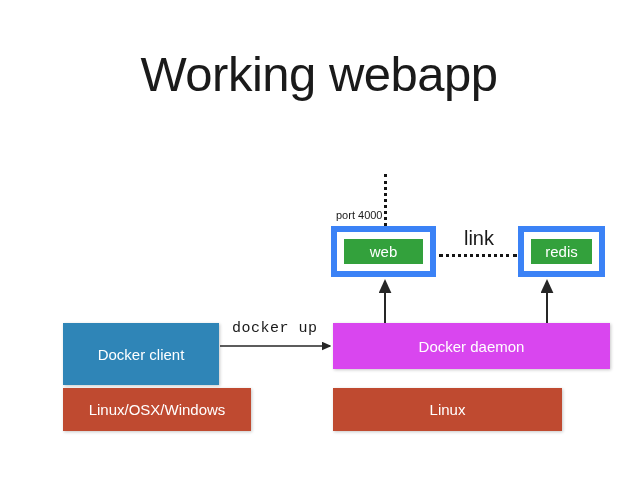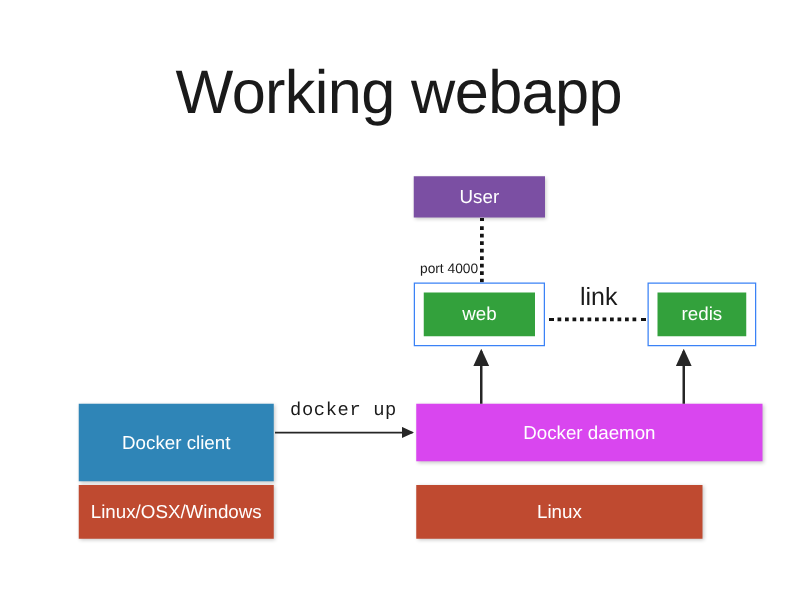--- a/index.html
+++ b/index.html
@@ -55,33 +55,33 @@
   #docker-client-block {
     left: 63px;  top: 323px;
     width: 156px; height: 62px;
   }
   #docker-daemon-block {
     left: 333px; top: 323px;
     width: 277px; height: 46px;
   }
   #host-client-block {
     left: 63px;  top: 388px;
-    width: 156px; height: 43px;
+    width: 188px; height: 43px;
   }
   #host-daemon-block {
     left: 333px; top: 388px;
     width: 229px; height: 43px;
   }
 
   
   .container-frame {
     position: absolute;
     box-sizing: border-box;
     background: #ffffff;
-    border: 1px solid #3b82f6;
+    border: 6px solid #3b82f6;
     padding: 7px;
     display: flex;
     align-items: center;
     justify-content: center;
   }
   .container-frame .inner {
     width: 100%;
     height: 100%;
     display: flex;
     align-items: center;
@@ -149,23 +149,20 @@
     pointer-events: none;
   }
 </style>
 </head>
 <body>
 
 <div id="slide">
 
   <div id="slide-title">Working webapp</div>
 
-  <div id="user-block" class="block" style="background:#7b4fa3;">
-    <span>User</span>
-  </div>
 
   <div id="port-line" class="dotted-v"></div>
   <div id="port-label" class="edge-label">port 4000</div>
 
   <div id="web-frame" class="container-frame">
     <div class="inner" style="background:#33a13c;">
       <span>web</span>
     </div>
   </div>
 

